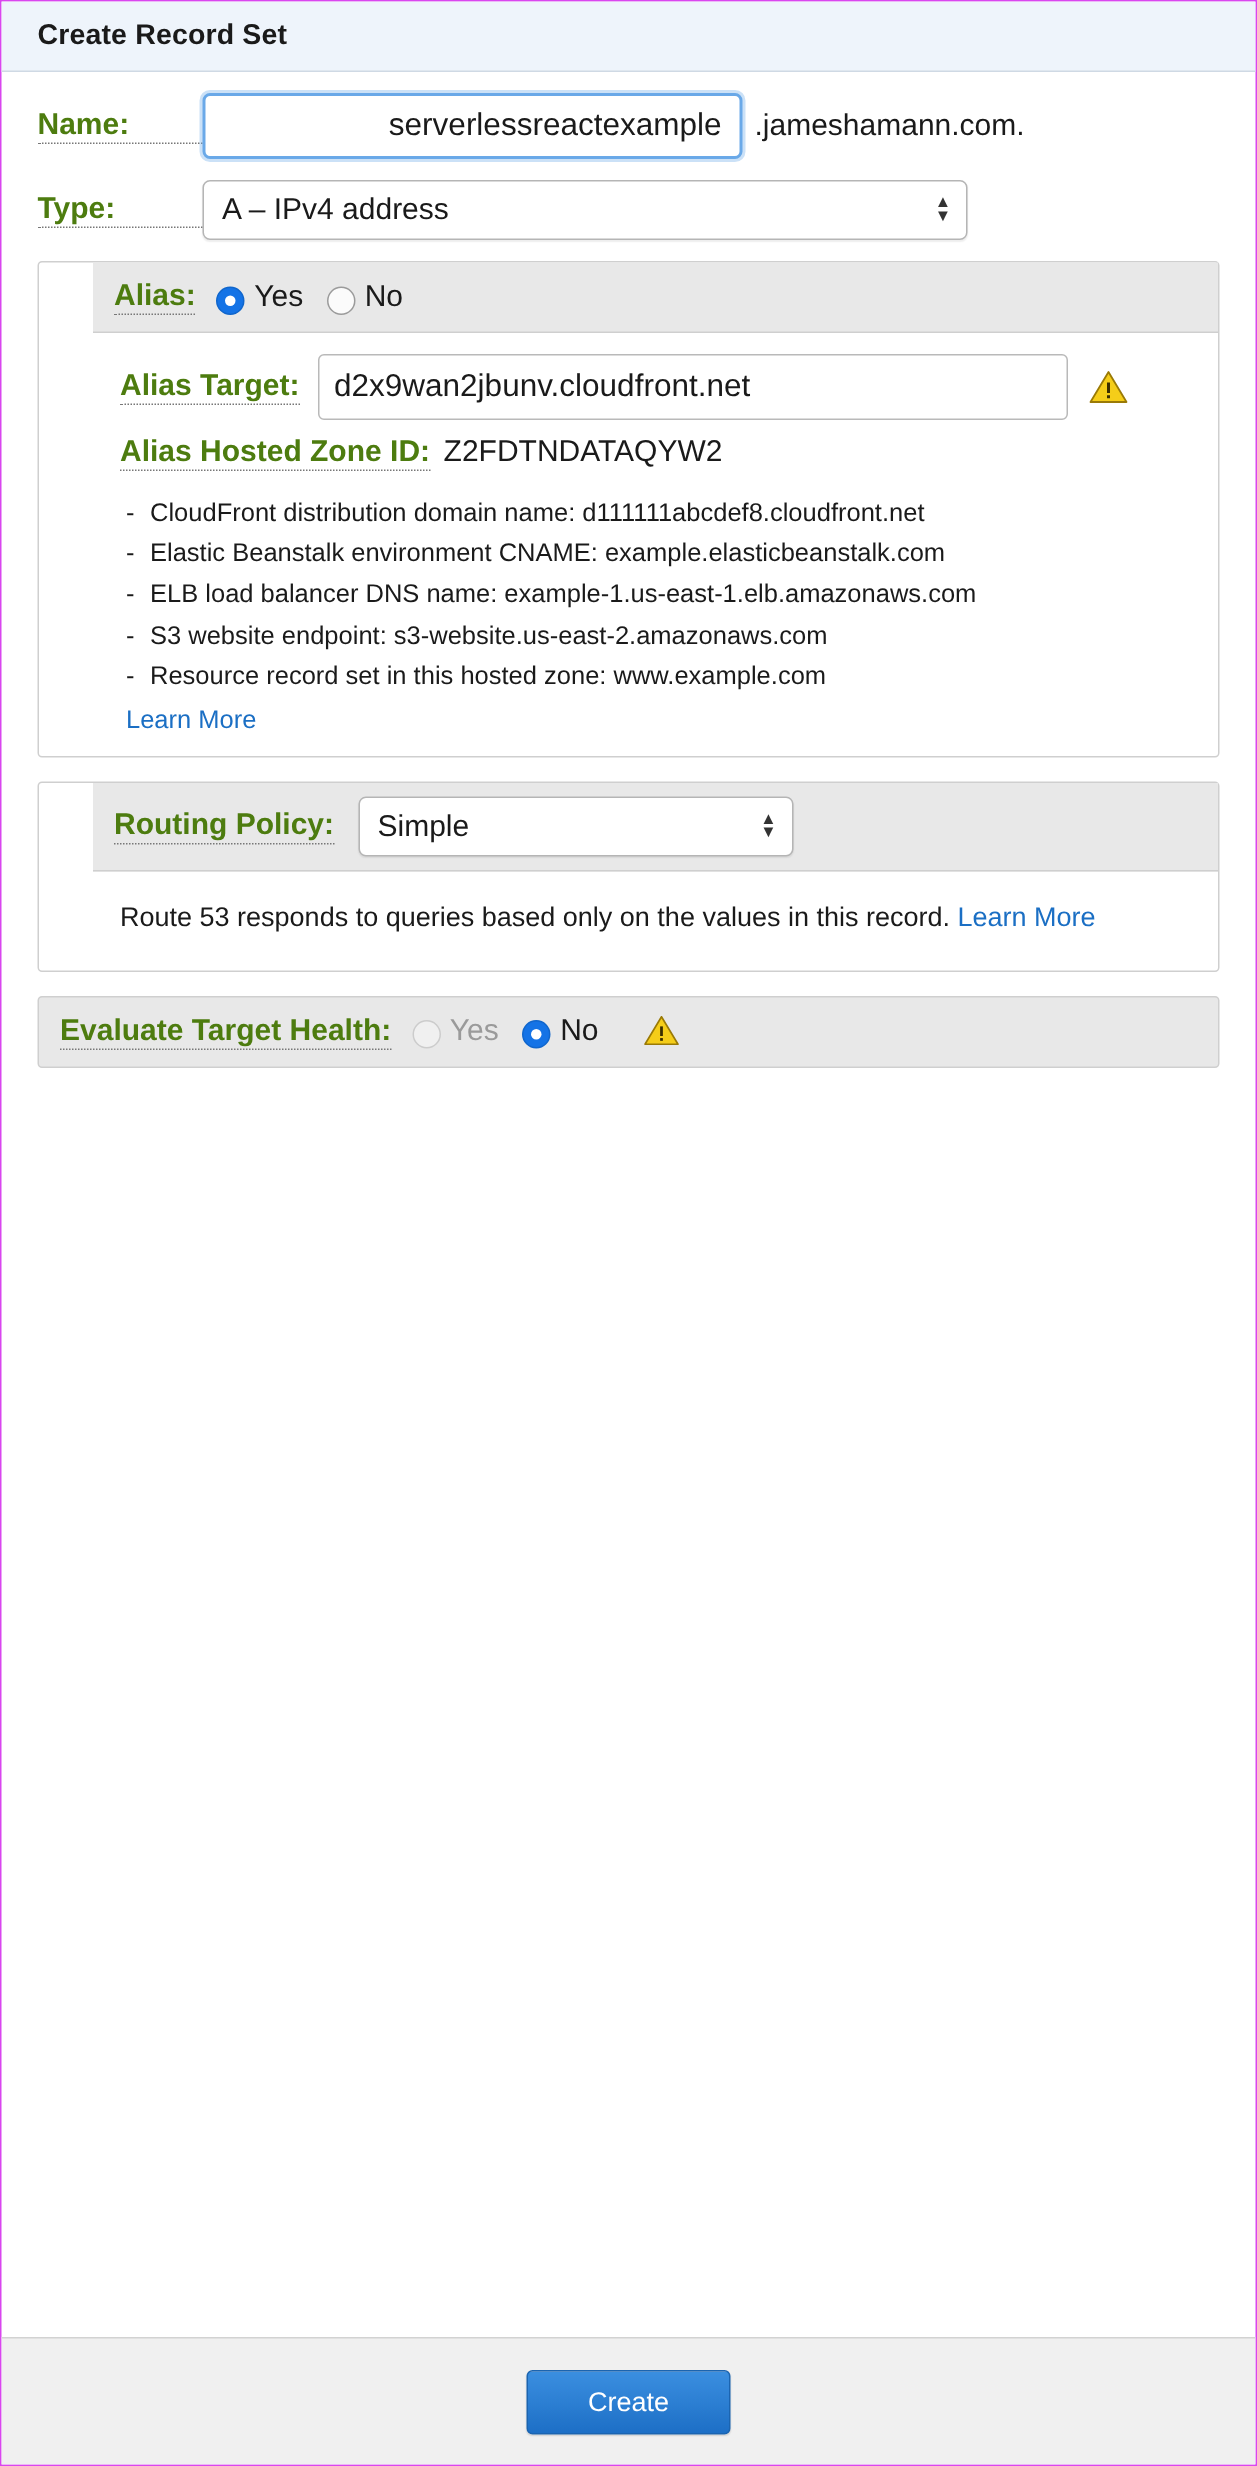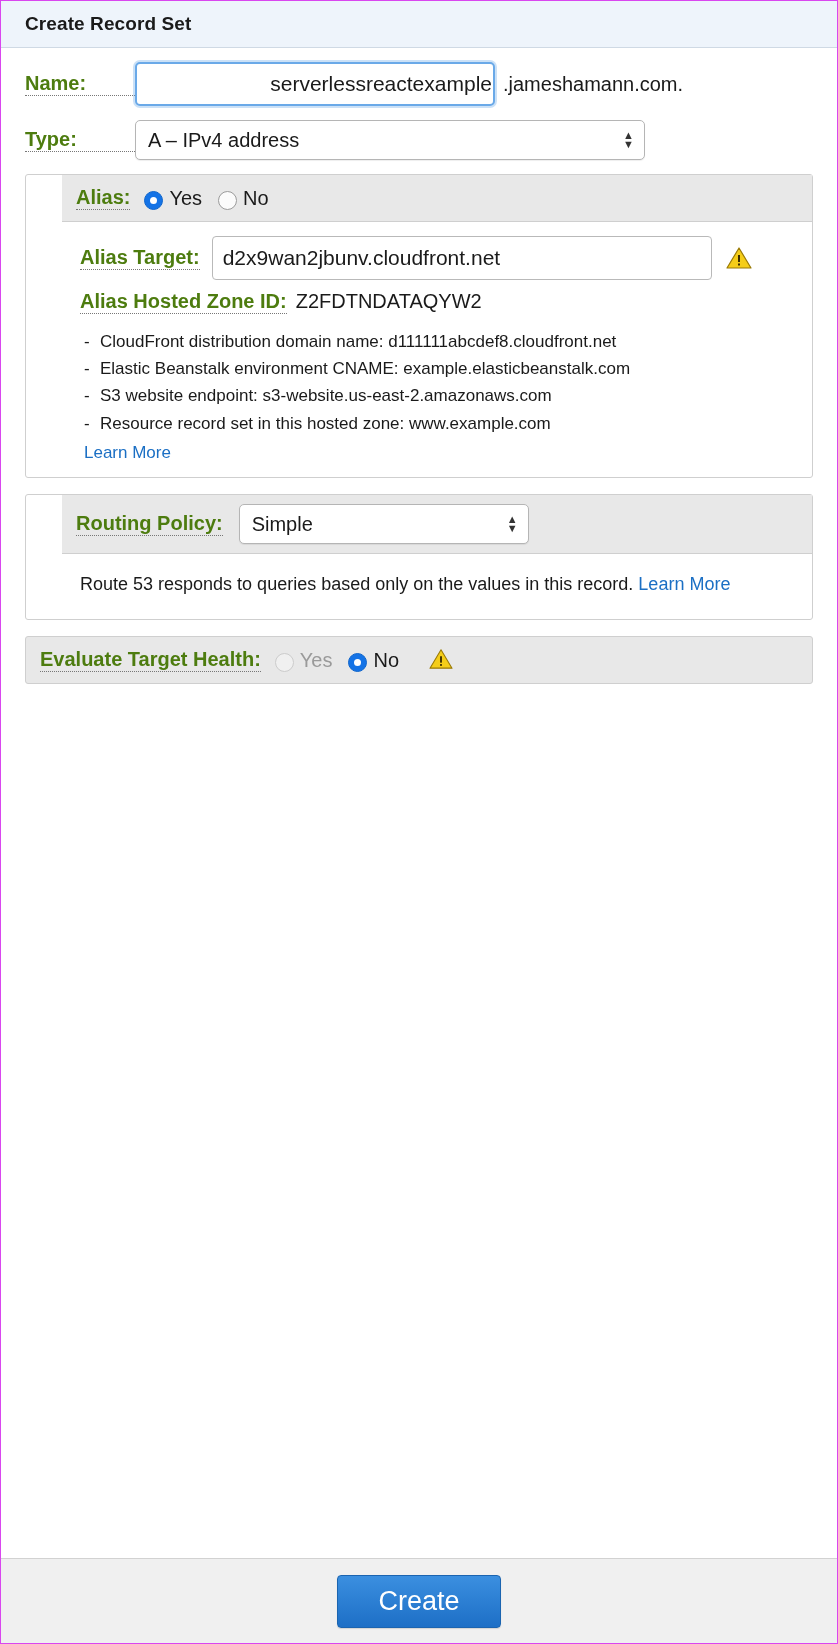--- a/index.html
+++ b/index.html
@@ -59,21 +59,21 @@
     width: 110px;
   }
   
   .name-input {
     width: 360px;
     height: 44px;
     box-sizing: border-box;
     font-size: 21px;
     font-family: "Liberation Sans", sans-serif;
     text-align: right;
-    padding: 0 1px;
+    padding: 0 12px;
     color: #1a1a1a;
     border: 2px solid #6aa9e8;
     border-radius: 5px;
     outline: 3px solid rgba(106,169,232,0.35);
     outline-offset: -1px;
     background: #fff;
   }
   .domain-suffix {
     font-size: 20px;
     color: #1a1a1a;
@@ -279,21 +279,21 @@
     flex: none;
     border-top: 1px solid #d2d2d2;
     background: #f0f0f0;
     height: 84px;
     display: flex;
     align-items: center;
     justify-content: center;
   }
   .create-button {
     font-family: "Liberation Sans", sans-serif;
-    font-size: 27px;
+    font-size: 18px;
     color: #ffffff;
     font-weight: normal;
     background: linear-gradient(#3b8fe0, #1d6fc6);
     border: 1px solid #1b64b0;
     border-radius: 4px;
     padding: 10px 40px;
     cursor: pointer;
     box-shadow: 0 1px 1px rgba(0,0,0,0.12);
   }
 </style>
@@ -351,20 +351,21 @@
         </div>
 
         <div class="zone-row">
           <span class="field-label">Alias Hosted Zone ID:</span>
           <span class="zone-value">Z2FDTNDATAQYW2</span>
         </div>
 
         <ul class="help-list">
           <li>CloudFront distribution domain name: d111111abcdef8.cloudfront.net</li>
           <li>Elastic Beanstalk environment CNAME: example.elasticbeanstalk.com</li>
+          <li>ELB load balancer DNS name: example-1.us-east-1.elb.amazonaws.com</li>
           <li>S3 website endpoint: s3-website.us-east-2.amazonaws.com</li>
           <li>Resource record set in this hosted zone: www.example.com</li>
         </ul>
         <div class="learn-more-row">
           <a class="link">Learn More</a>
         </div>
       </div>
     </div>
 
     <div class="block">

